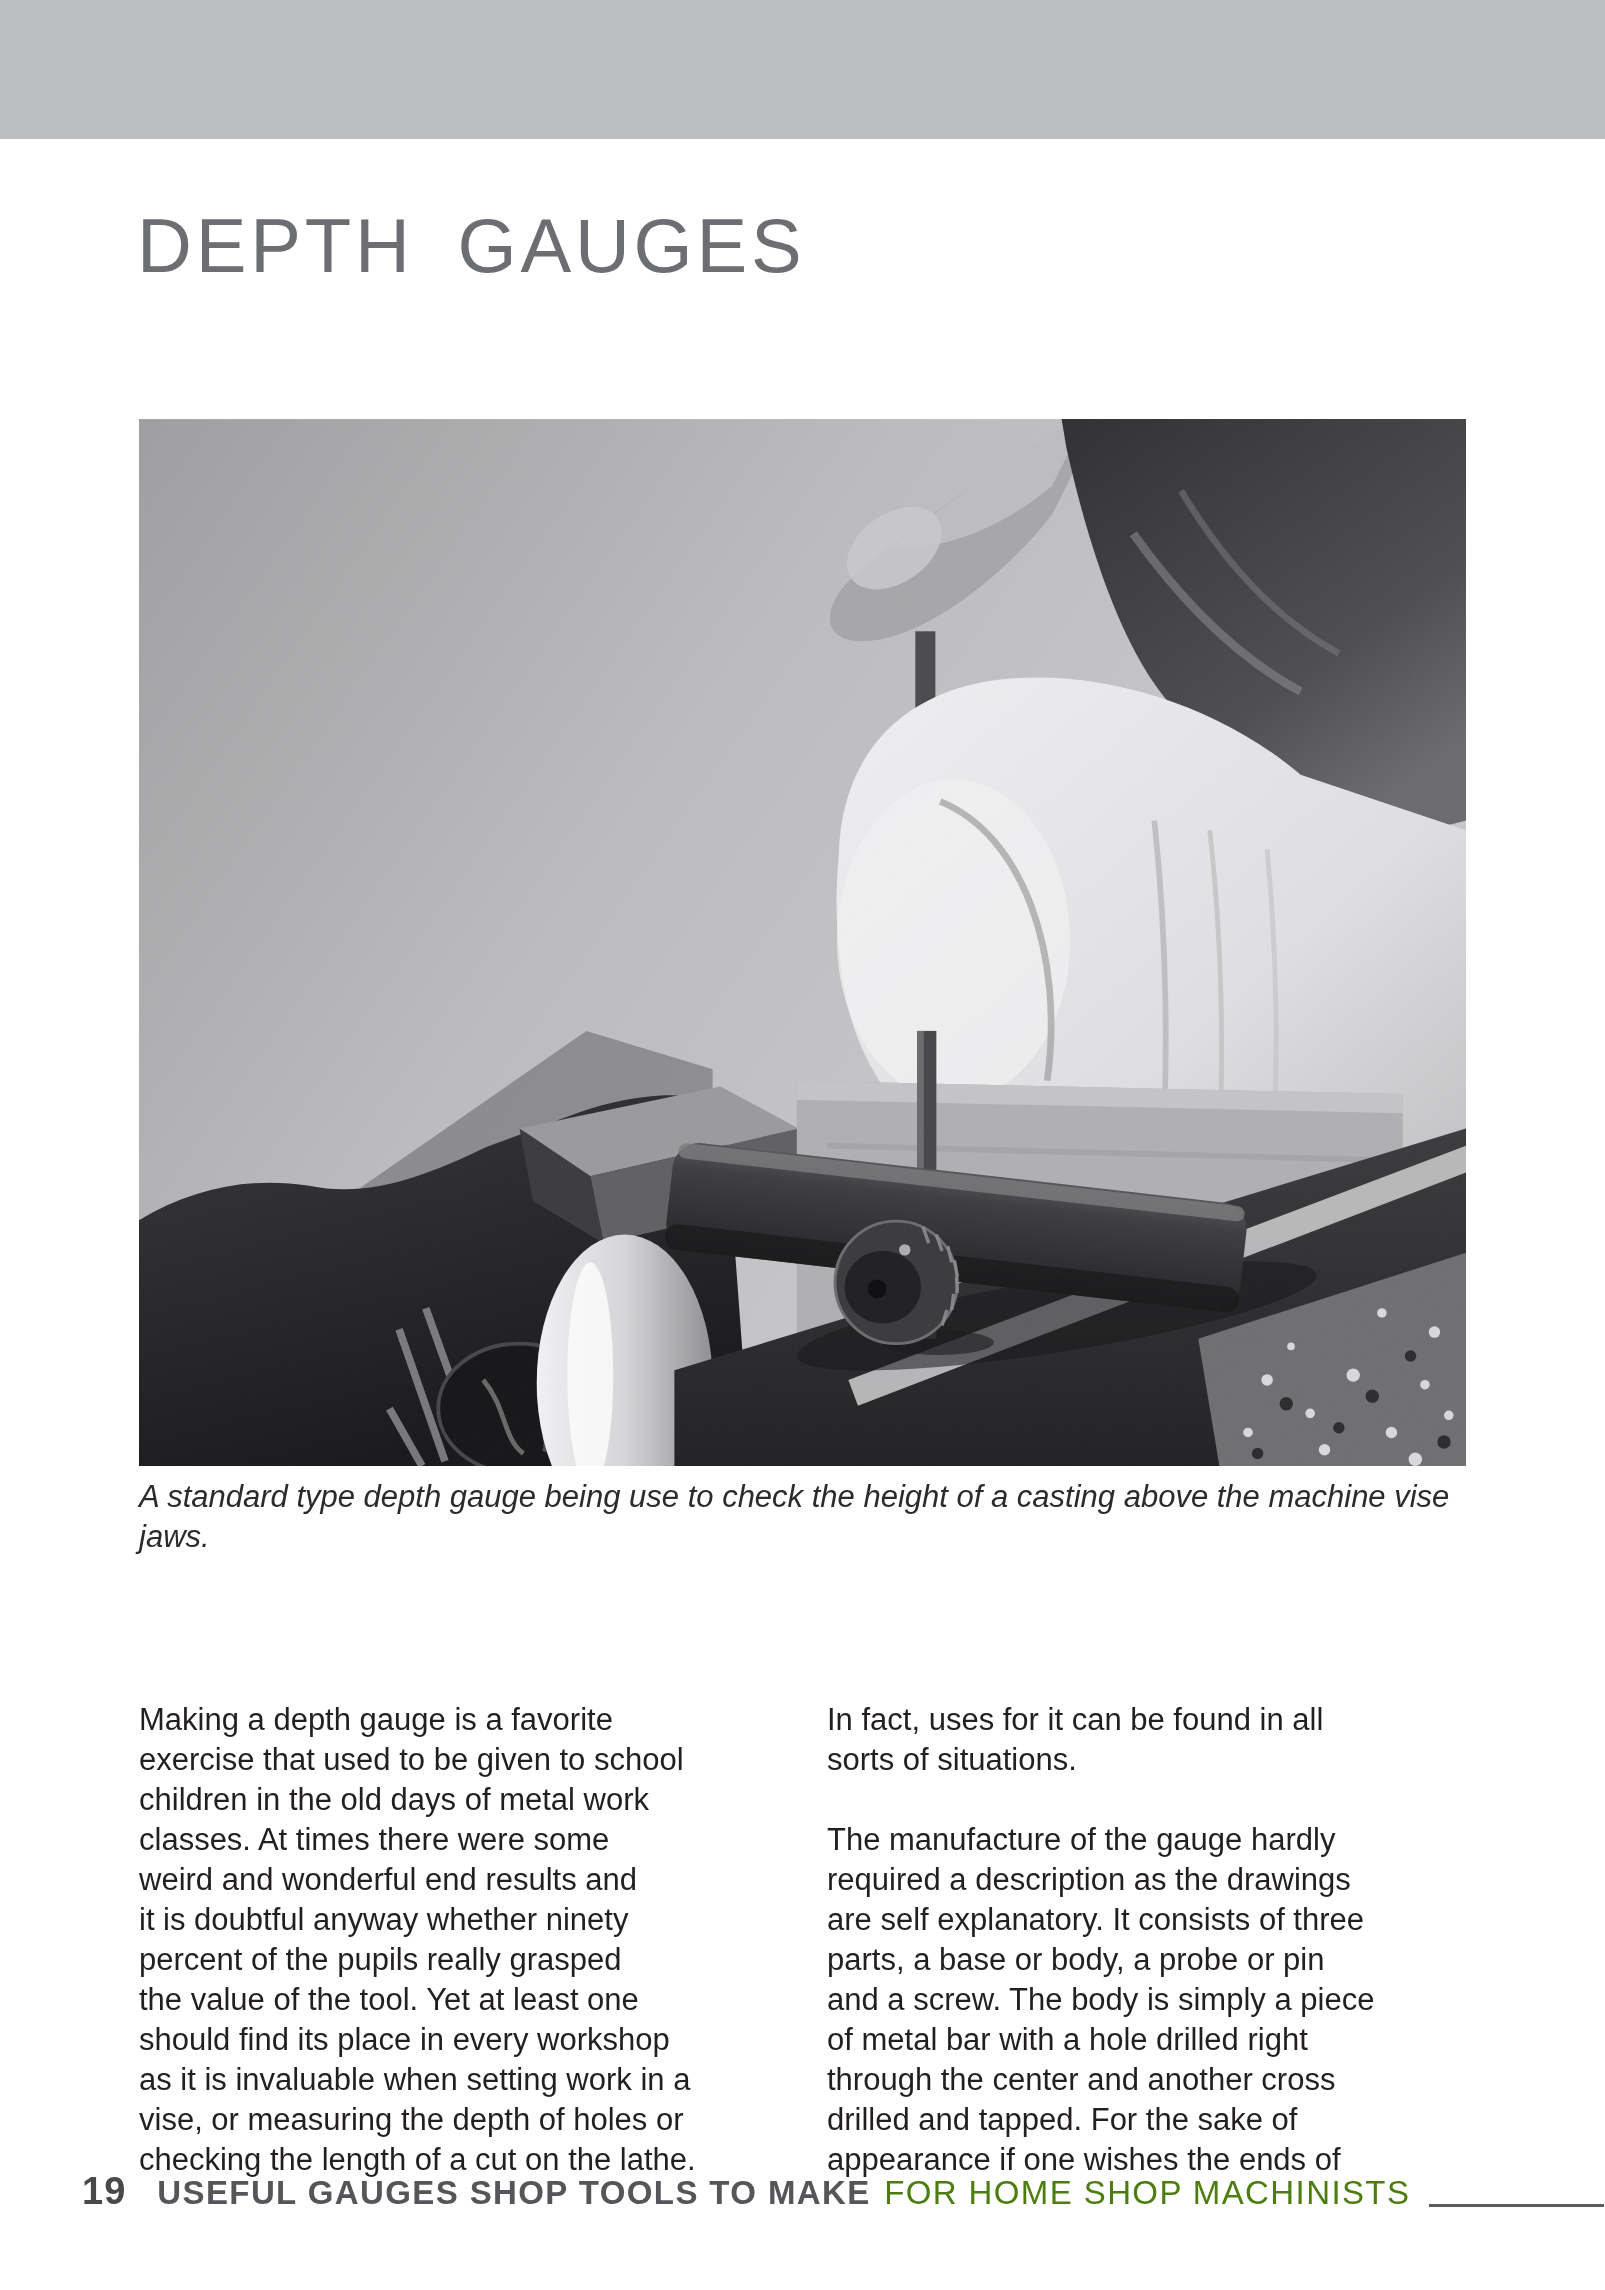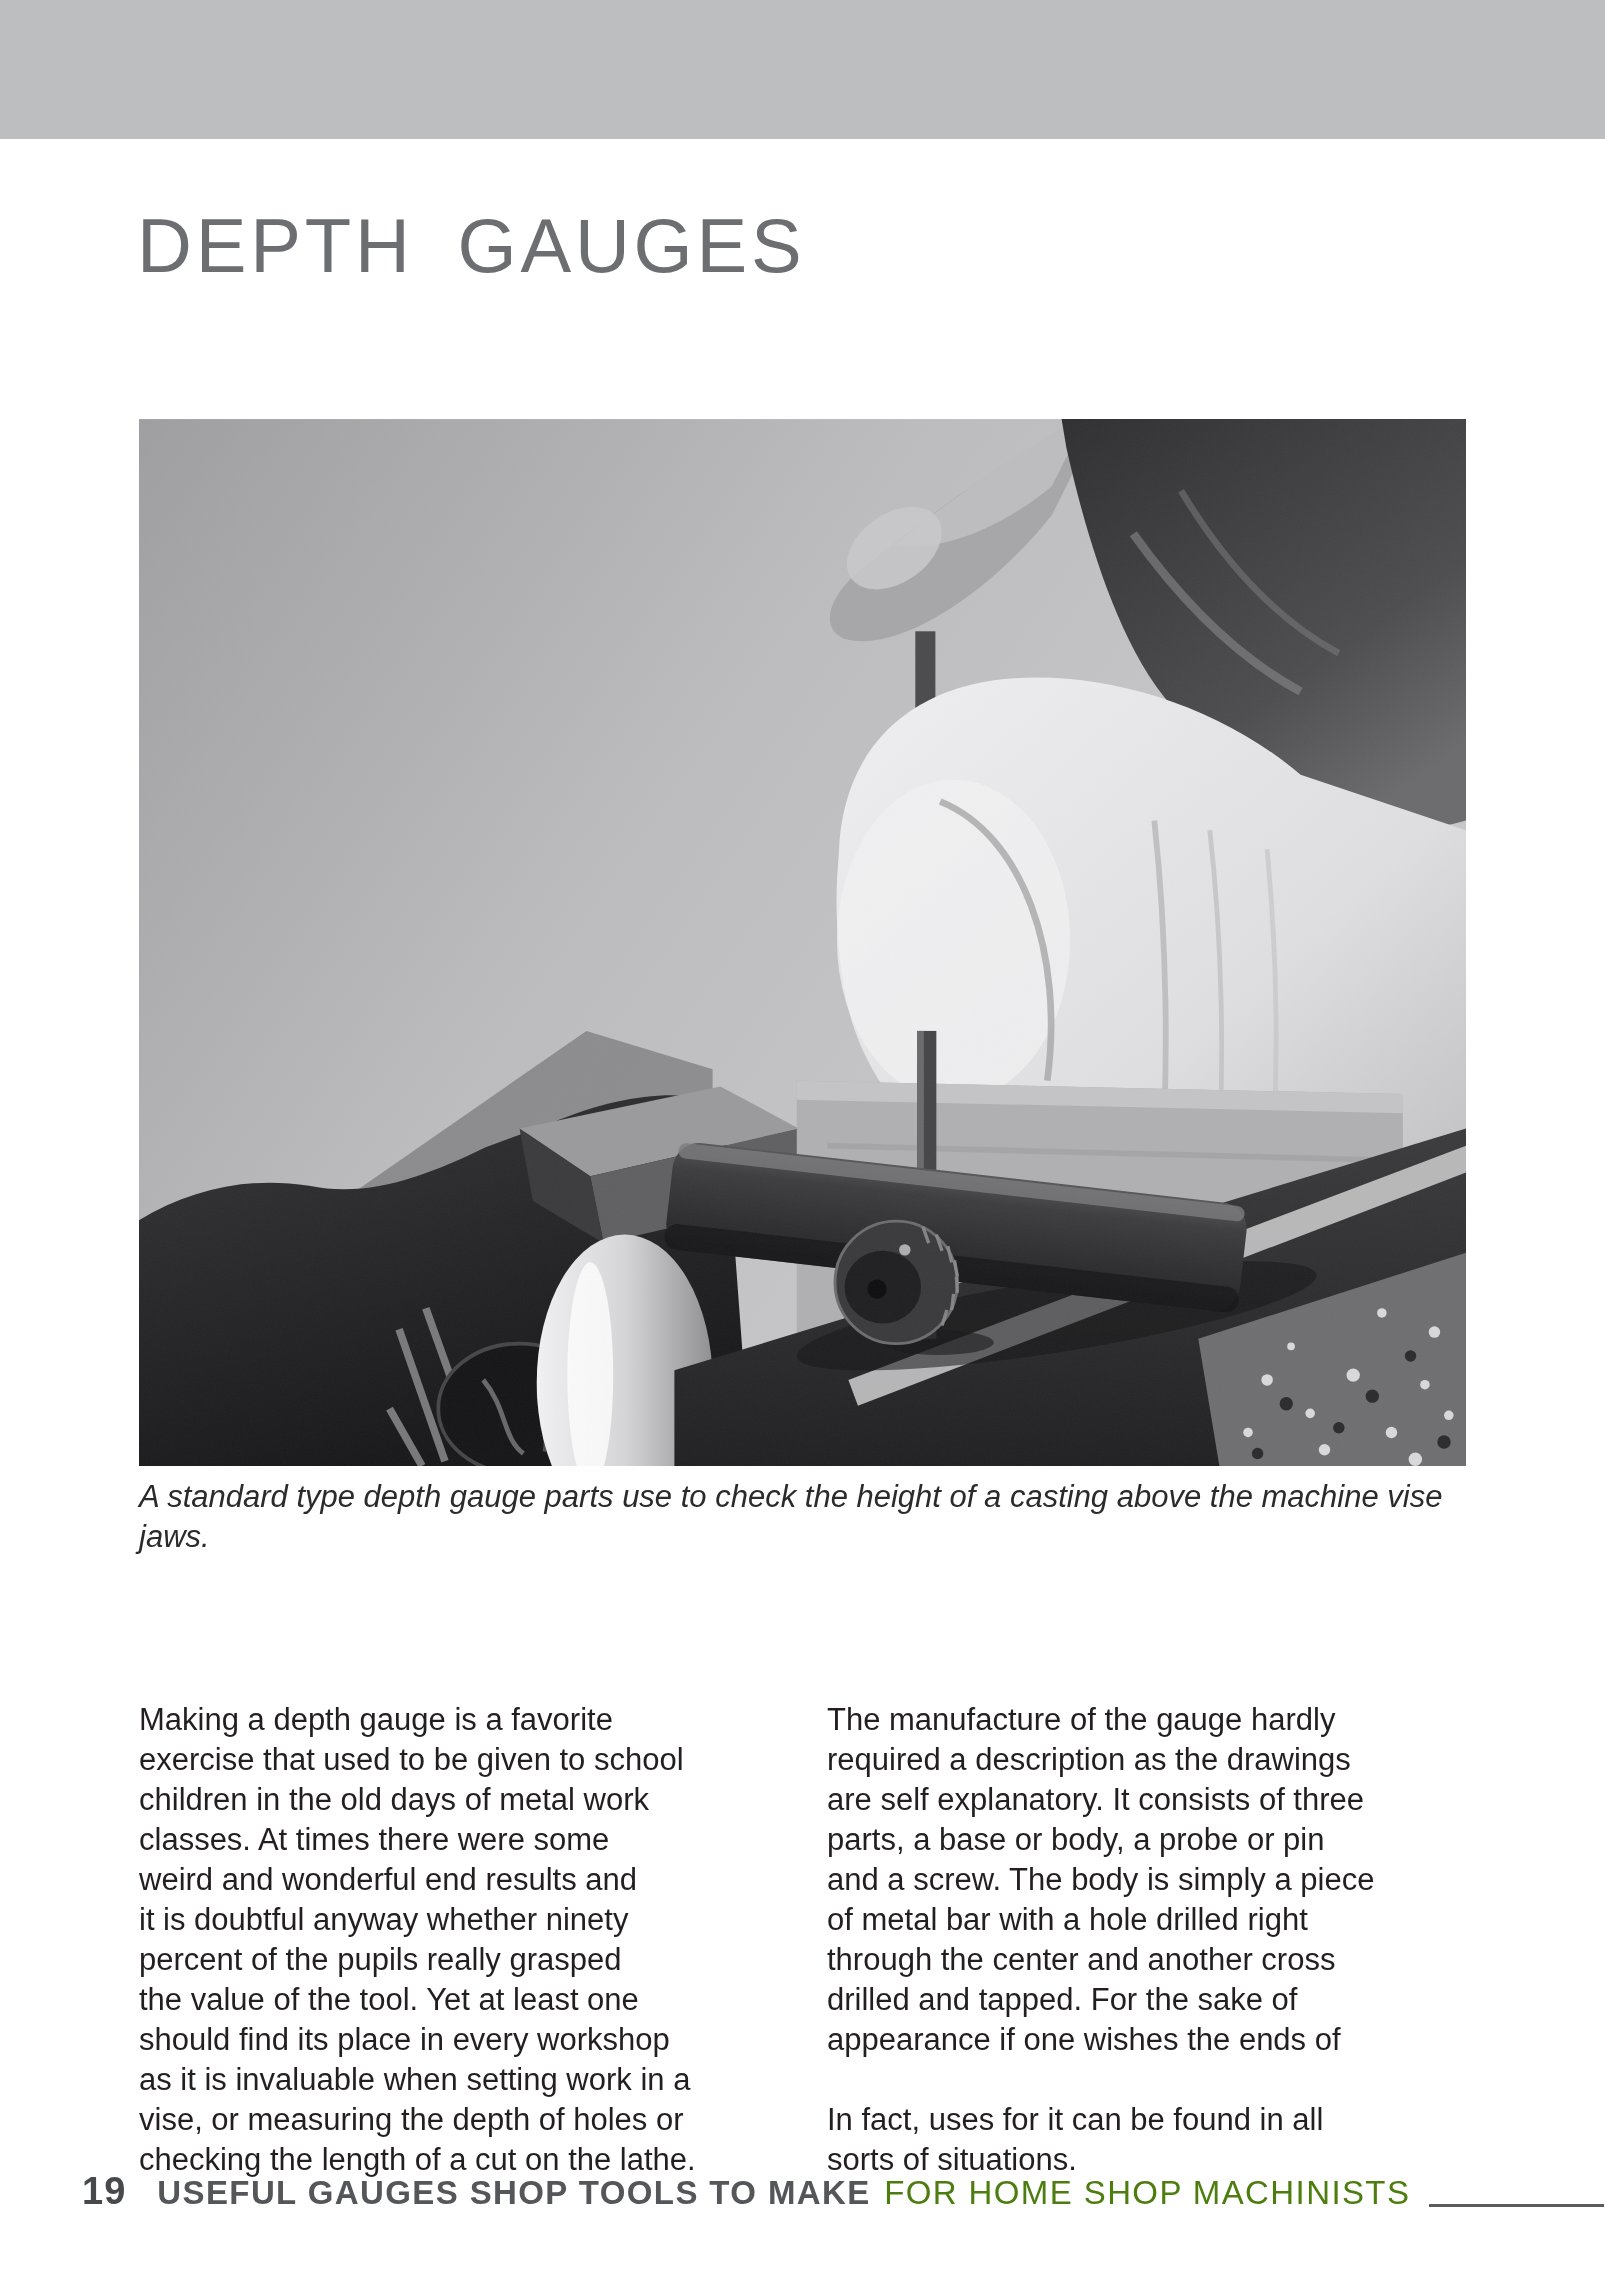--- a/index.html
+++ b/index.html
@@ -239,49 +239,49 @@
           <ellipse cx="778" cy="908" rx="40" ry="38" fill="#1e1e20"></ellipse>
           <circle cx="772" cy="910" r="10" fill="#0c0c0e"></circle>
           <circle cx="801" cy="869" r="6" fill="#aeaeb0"></circle>
         </g>
 
         <rect x="0" y="0" width="1388" height="1095" filter="url(#grain)"></rect>
       </g>
     </svg>
   </figure>
 
-  <figcaption class="caption">A standard type depth gauge parts use to check the height of a casting above the machine vise jaws.</figcaption>
+  <figcaption class="caption">A standard type depth gauge being use to check the height of a casting above the machine vise jaws.</figcaption>
 
   <div class="columns" style="color: rgb(35, 31, 32);">
     <div class="col">
       <p>Making a depth gauge is a favorite
 exercise that used to be given to school
 children in the old days of metal work
 classes. At times there were some
 weird and wonderful end results and
 it is doubtful anyway whether ninety
 percent of the pupils really grasped
 the value of the tool. Yet at least one
 should find its place in every workshop
 as it is invaluable when setting work in a
 vise, or measuring the depth of holes or
 checking the length of a cut on the lathe.</p>
     </div>
     <div class="col">
+      <p>In fact, uses for it can be found in all
+sorts of situations.</p>
       <p>The manufacture of the gauge hardly
 required a description as the drawings
 are self explanatory. It consists of three
 parts, a base or body, a probe or pin
 and a screw. The body is simply a piece
 of metal bar with a hole drilled right
 through the center and another cross
 drilled and tapped. For the sake of
 appearance if one wishes the ends of</p>
-      <p>In fact, uses for it can be found in all
-sorts of situations.</p>
     </div>
   </div>
 
   <div class="footer">
     <span class="pageno">19</span>
     <span class="book-bold">USEFUL GAUGES SHOP TOOLS TO MAKE</span>
     <span class="book-light">FOR HOME SHOP MACHINISTS</span>
     <span class="rule"></span>
   </div>
 

